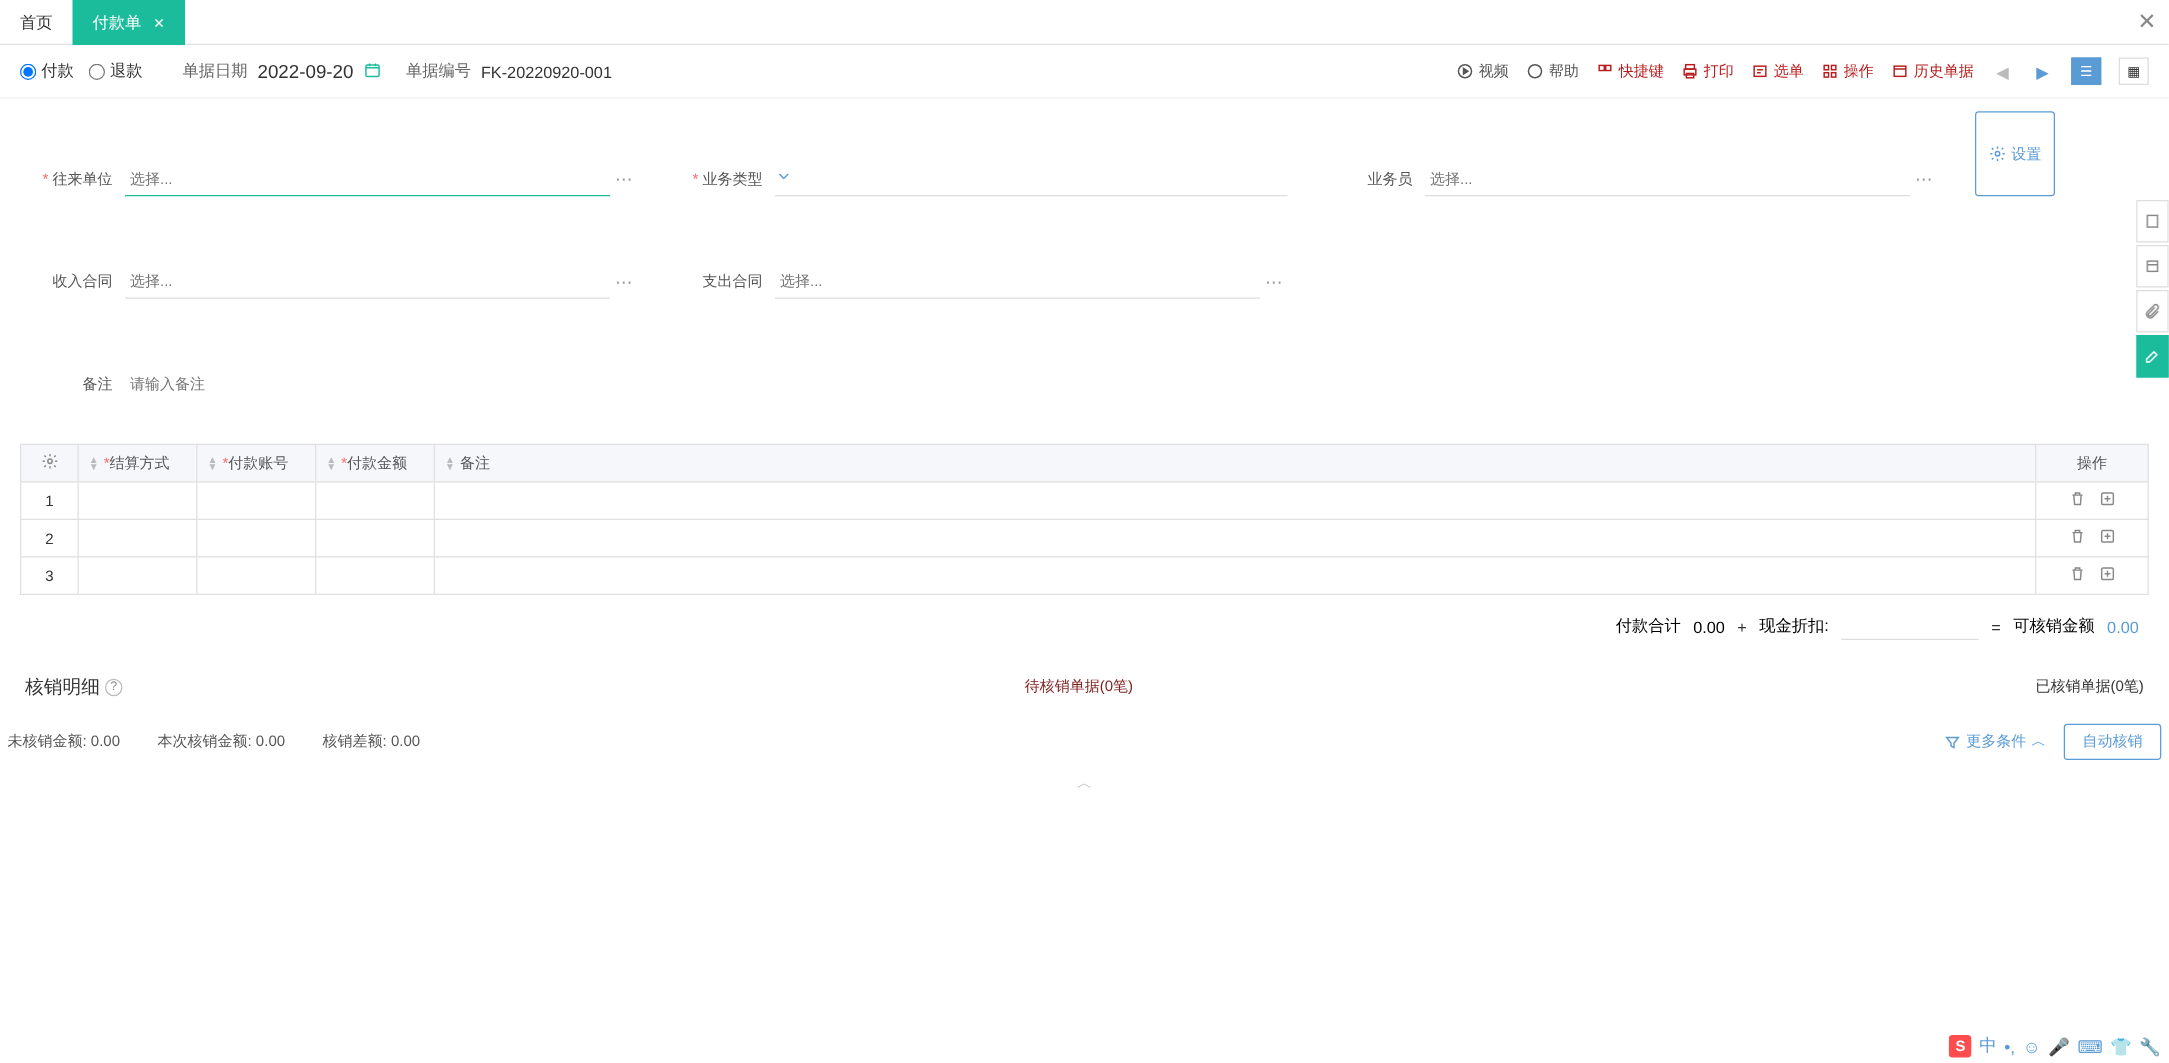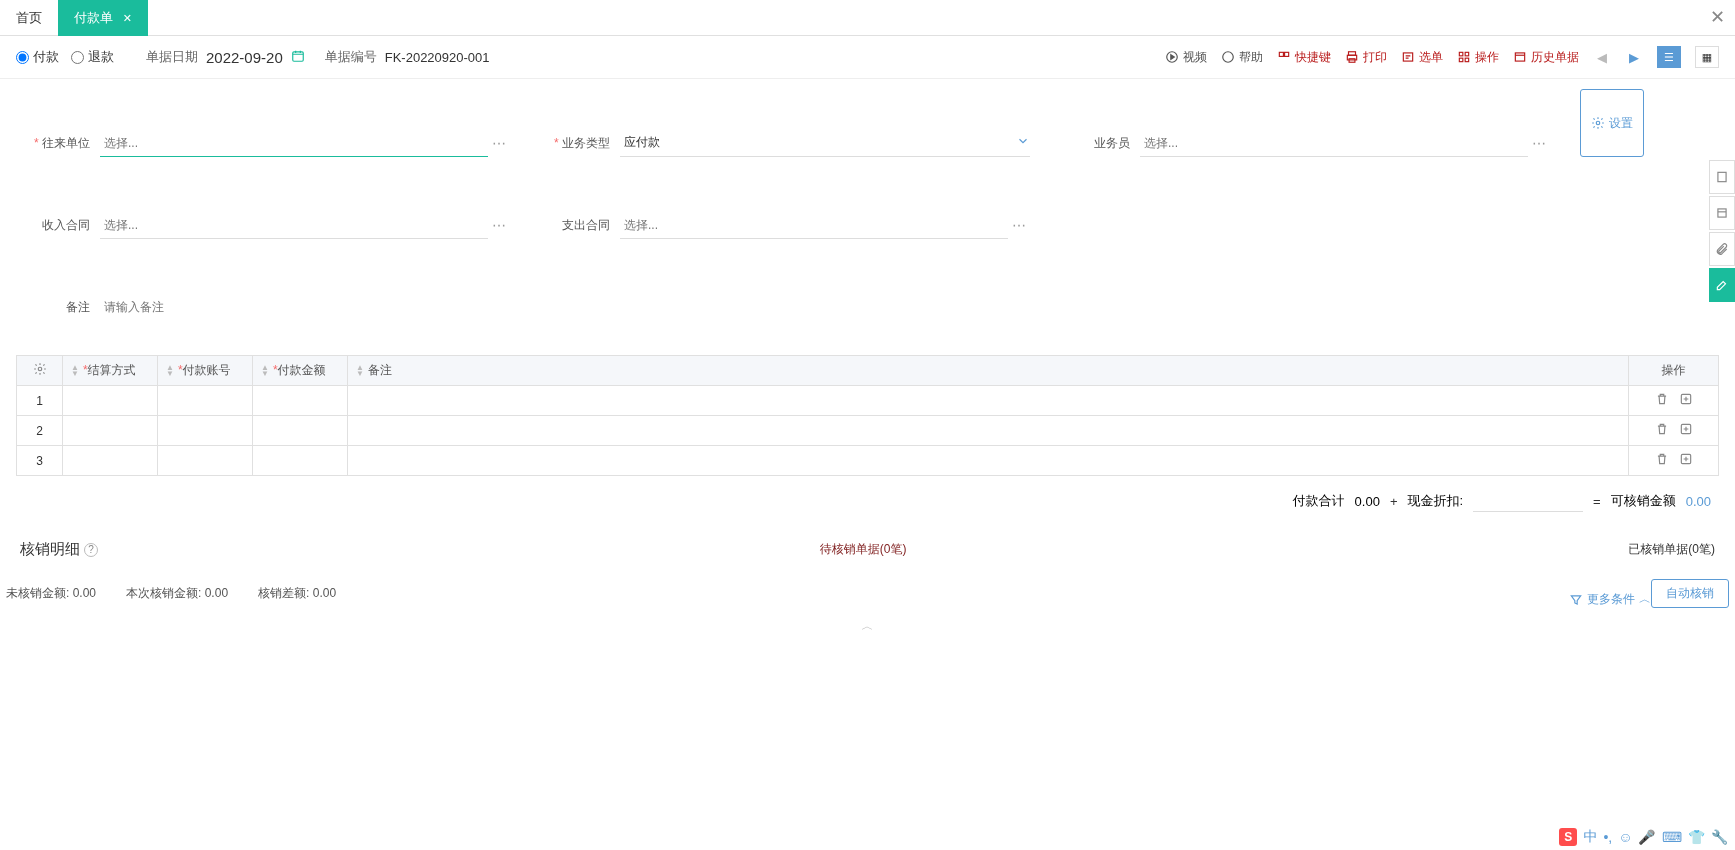--- a/index.html
+++ b/index.html
@@ -56,21 +56,21 @@
 .totals .val.blue { color: #5b9bd5; }
 .discount-input { border: none; border-bottom: 1px solid #ddd; width: 110px; height: 22px; outline: none; }
 
 .section-bar { display: flex; align-items: center; padding: 14px 20px 10px; gap: 20px; justify-content: space-between;}
 .section-title { font-size: 15px; display: flex; align-items: center; gap: 4px; }
 .help-icon { border: 1px solid #bbb; border-radius: 50%; width: 14px; height: 14px; display: inline-flex; align-items: center; justify-content: center; font-size: 10px; color: #888; }
 .sub-tab { font-size: 12px; cursor: pointer; }
 .sub-tab.active { color: #7f1d1d; }
 
 .summary-bar { display: flex; align-items: center; padding: 10px 6px; gap: 30px; font-size: 12px; color: #555; }
-.summary-right { margin-left: auto; display: flex; align-items: flex-end; }
+.summary-right { margin-left: auto; display: flex; align-items: center; gap: 14px; }
 .filter-link { color: #5b9bd5; cursor: pointer; display: flex; align-items: center; gap: 4px; font-size: 12px;}
 .auto-btn { border: 1px solid #5b9bd5; color: #5b9bd5; background: #fff; padding: 5px 14px; border-radius: 3px; cursor: pointer; font-size: 12px;}
 .collapse-caret { text-align: center; color: #bbb; font-size: 12px; }
 
 .side-rail { position: fixed; right: 0; top: 160px; display: flex; flex-direction: column; gap: 2px; }
 .rail-item { width: 26px; height: 34px; border: 1px solid #ddd; background: #fff; display: flex; align-items: center; justify-content: center; cursor: pointer; font-size: 14px; color: #888; }
 .rail-item.active { background: #1abc9c; color: #fff; border-color: #1abc9c; }
 
 .ime-tray { position: fixed; bottom: 4px; right: 6px; display: flex; align-items: center; gap: 6px; font-size: 14px; color: #5b9bd5; }
 .ime-logo { background: #ff4d4d; color: #fff; width: 18px; height: 18px; border-radius: 3px; display: inline-flex; align-items: center; justify-content: center; font-weight: bold; font-size: 12px;}
@@ -171,21 +171,20 @@
 <div class="form-area">
   <div class="form-row">
     <div class="form-group">
       <div class="form-label req">往来单位</div>
       <input class="form-input focused" placeholder="选择..." style="">
       <span class="input-more">⋯</span>
     </div>
     <div class="form-group">
       <div class="form-label req">业务类型</div>
       <div class="select-wrap">
-        <span class="val">应付款</span>
         <span class="chevron"><svg viewBox="0 0 24 24" fill="none" stroke="currentColor" stroke-width="2">
               <path d="M6 9l6 6 6-6"></path>
             </svg></span>
       </div>
     </div>
     <div class="form-group">
       <div class="form-label">业务员</div>
       <input class="form-input" placeholder="选择..." style="">
       <span class="input-more">⋯</span>
     </div>

